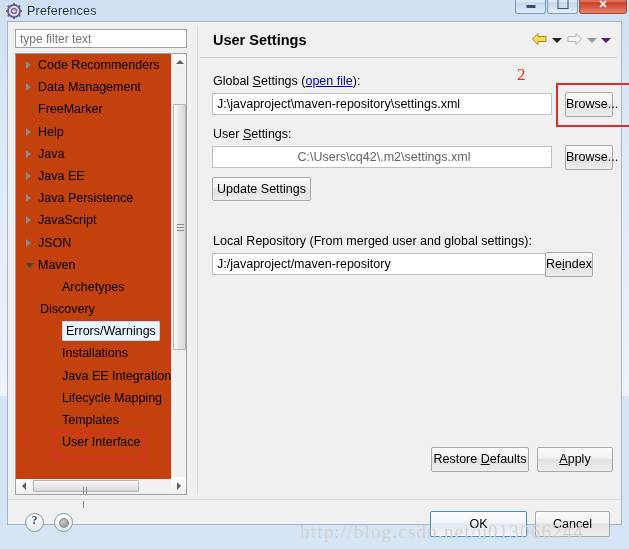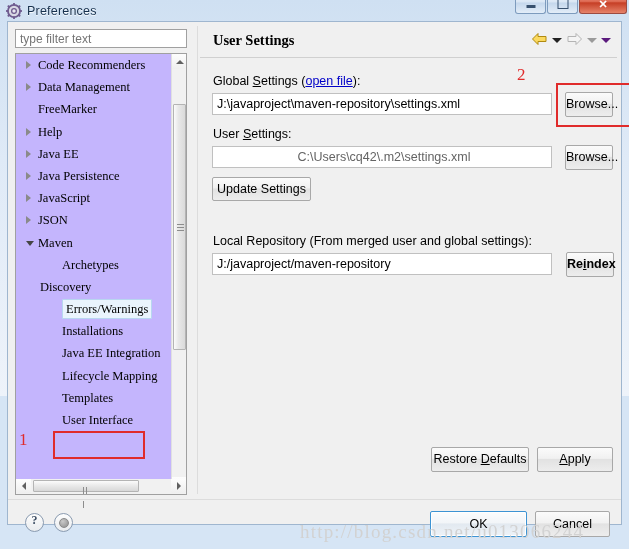--- a/index.html
+++ b/index.html
@@ -92,25 +92,24 @@
     font-family: "Liberation Sans", sans-serif;
     font-size: 12px;
     color: #808080;
     padding: 0 0 0 4px;
     box-sizing: border-box;
     outline: none;
   }
   #tree {
     position: absolute; left: 3px; top: 27px;
     width: 172px; height: 440px;
-    background: #c4b5fd;
+    background: #c2410c;
     border: 1px solid #a0a0a0;
     box-sizing: border-box;
     overflow: hidden;
-    font-family: Liberation Serif, serif;
   }
   #treeinner {
     position: absolute; left: 0; top: 0; width: 156px; height: 414px;
     overflow: hidden;
   }
   .titem {
     height: 22.2px; line-height: 22.2px;
     font-size: 12.5px;
     white-space: nowrap;
     position: relative;
@@ -227,21 +226,21 @@
   #rightpanel {
     position: absolute; left: 192px; top: 4px;
     width: 417px; height: 468px;
   }
   #pagehdr {
     position: absolute; left: 0; top: 0; width: 417px; height: 31px;
     border-bottom: 1px solid #d0d0d0;
   }
   #pagetitle {
     position: absolute; left: 13px; top: 6px;
-    font-size: 14.5px; font-weight: bold; color: #000; font-family: Liberation Serif, serif;
+    font-size: 14.5px; font-weight: bold; color: #000;
   }
   #navicons {
     position: absolute; right: 6px; top: 6px;
     display: flex; align-items: center; gap: 4px;
   }
   .navarrow { width: 17px; height: 14px; position: relative; }
   .navcaret {
     width: 0; height: 0;
     border-left: 5px solid transparent; border-right: 5px solid transparent;
     border-top: 5px solid #222;
@@ -384,20 +383,21 @@
 
     <div id="leftpanel">
       <input id="filterbox" type="text" placeholder="type filter text" style="">
 
       <div id="tree">
         <div id="treeinner">
             <div class="titem"><span class="arrow collapsed" style="left: 10px;"></span><span class="tlabel" style="margin-left: 22px;">Code Recommenders</span></div>
             <div class="titem"><span class="arrow collapsed" style="left: 10px;"></span><span class="tlabel" style="margin-left: 22px;">Data Management</span></div>
             <div class="titem"><span class="tlabel" style="margin-left: 22px;">FreeMarker</span></div>
             <div class="titem"><span class="arrow collapsed" style="left: 10px;"></span><span class="tlabel" style="margin-left: 22px;">Help</span></div>
+            <div class="titem"><span class="arrow collapsed" style="left: 10px;"></span><span class="tlabel" style="margin-left: 22px;">Java</span></div>
             <div class="titem"><span class="arrow collapsed" style="left: 10px;"></span><span class="tlabel" style="margin-left: 22px;">Java EE</span></div>
             <div class="titem"><span class="arrow collapsed" style="left: 10px;"></span><span class="tlabel" style="margin-left: 22px;">Java Persistence</span></div>
             <div class="titem"><span class="arrow collapsed" style="left: 10px;"></span><span class="tlabel" style="margin-left: 22px;">JavaScript</span></div>
             <div class="titem"><span class="arrow collapsed" style="left: 10px;"></span><span class="tlabel" style="margin-left: 22px;">JSON</span></div>
             <div class="titem"><span class="arrow expanded" style="left: 10px;"></span><span class="tlabel" style="margin-left: 22px;">Maven</span></div>
             <div class="titem"><span class="tlabel" style="margin-left: 46px;">Archetypes</span></div>
             <div class="titem"><span class="tlabel" style="margin-left: 24px;">Discovery</span></div>
             <div class="titem sel-hover"><span class="tlabel" style="margin-left: 46px;">Errors/Warnings</span></div>
             <div class="titem"><span class="tlabel" style="margin-left: 46px;">Installations</span></div>
             <div class="titem"><span class="tlabel" style="margin-left: 46px;">Java EE Integration</span></div>
@@ -468,21 +468,21 @@
 
       <div class="flabel" style="left:13px; top:101px;">
         <span>User </span><u>S</u><span>ettings:</span>
       </div>
       <input class="ftext disabled" style="left: 12px; top: 120px; width: 340px;" type="text" value="C:\Users\cq42\.m2\settings.xml">
       <div class="btn" style="left:365px; top:119px; width:48px; height:25px; line-height:23px;">Browse...</div>
       <div class="btn" style="left:12px; top:151px; width:99px; height:24px; line-height:22px;">Update Settings</div>
 
       <div class="flabel" style="left:13px; top:208px;">Local Repository (From merged user and global settings):</div>
       <input class="ftext" style="left: 12px; top: 227px; width: 340px;" type="text" value="J:/javaproject/maven-repository">
-      <div class="btn" style="left:366px; top:226px; width:48px; height:25px; line-height:23px;font-weight:bold;">
+      <div class="btn" style="left:345px; top:226px; width:48px; height:25px; line-height:23px;">
         <span>Re</span><u>i</u><span>ndex</span>
       </div>
 
       <div class="btn" style="left:231px; top:421px; width:98px; height:25px; line-height:23px;">
         <span>Restore </span><u>D</u><span>efaults</span>
       </div>
       <div class="btn" style="left:337px; top:421px; width:76px; height:25px; line-height:23px;">
         <span></span><u>A</u><span>pply</span>
       </div>
     </div>

